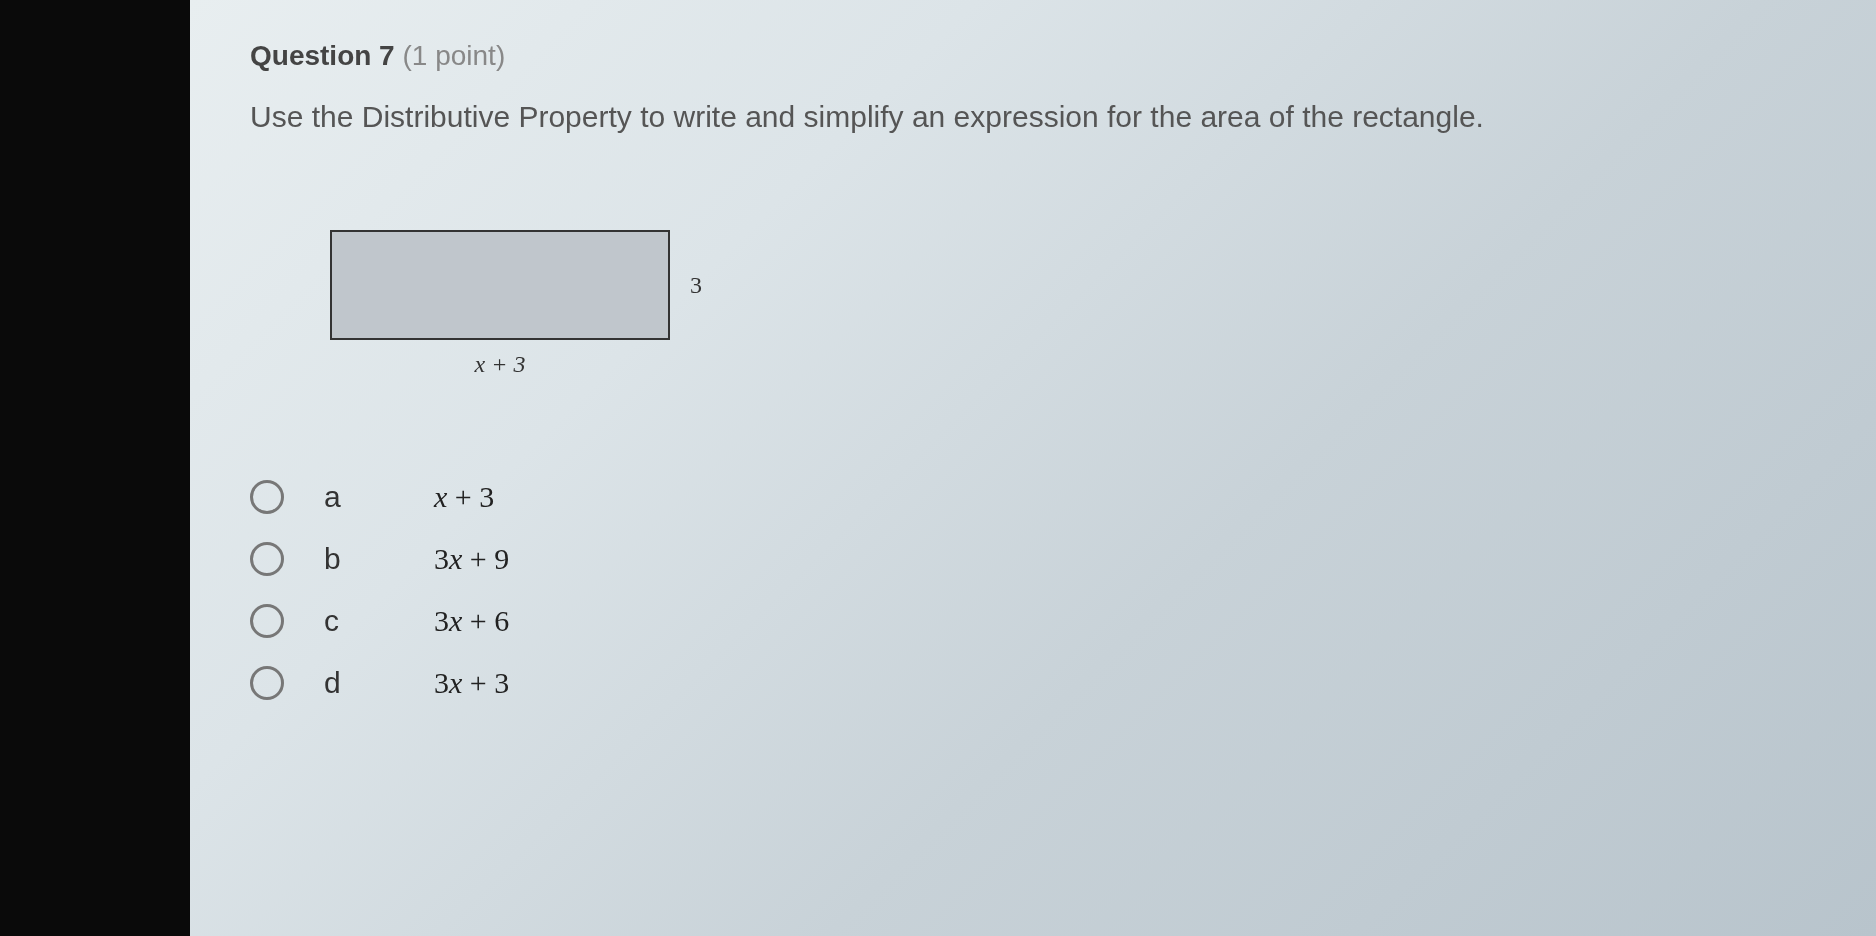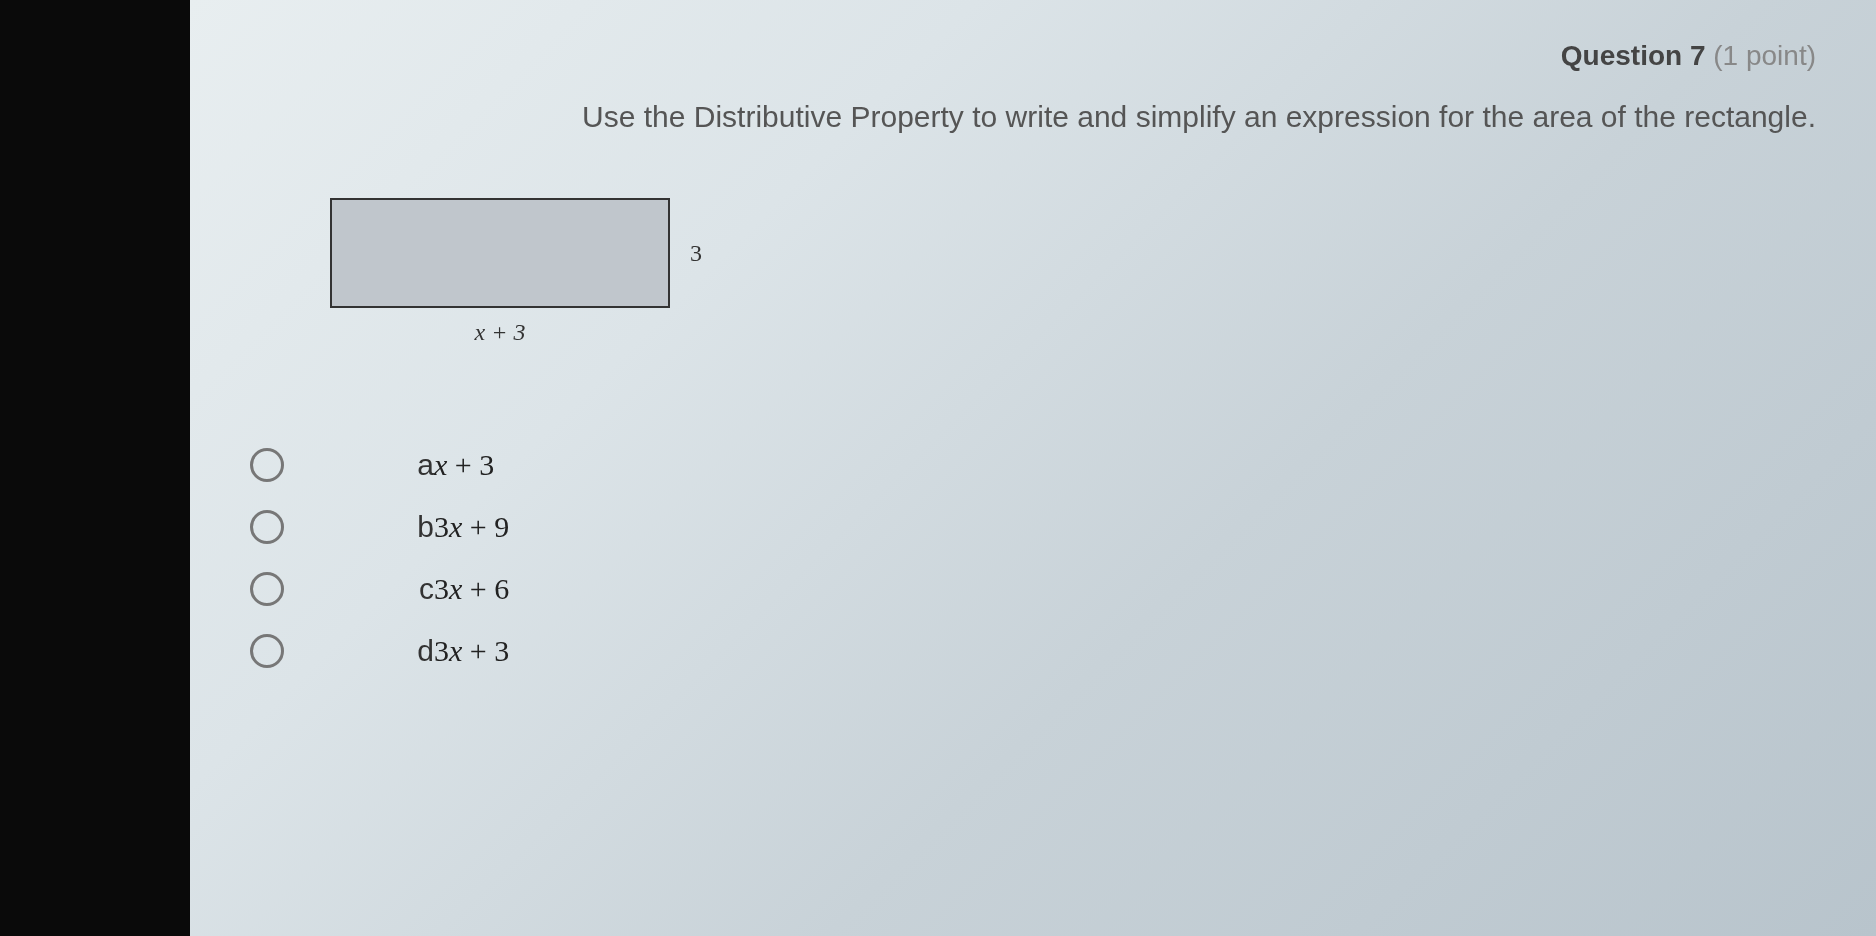--- a/index.html
+++ b/index.html
@@ -1,19 +1,18 @@
 <!DOCTYPE html>
 <html><head>
   <meta charset="utf-8">
   <style>
     * {
       margin: 0;
       padding: 0;
       box-sizing: border-box;
-      text-align: right;
     }
     body {
       font-family: Arial, Helvetica, sans-serif;
       background: #000;
       width: 1876px;
       height: 936px;
       display: flex;
     }
     .left-bezel {
       width: 190px;
@@ -37,21 +36,21 @@
       color: #444;
     }
     .question-header .light {
       font-weight: normal;
       color: #888;
     }
     .prompt {
       font-size: 30px;
       color: #555;
       font-weight: 500;
-      margin-bottom: 60px;
+      margin-bottom: 92px;
       line-height: 1.4;
     }
     .diagram-area {
       margin-left: 80px;
       margin-bottom: 140px;
       position: relative;
       width: 420px;
     }
     .rectangle {
       width: 340px;

